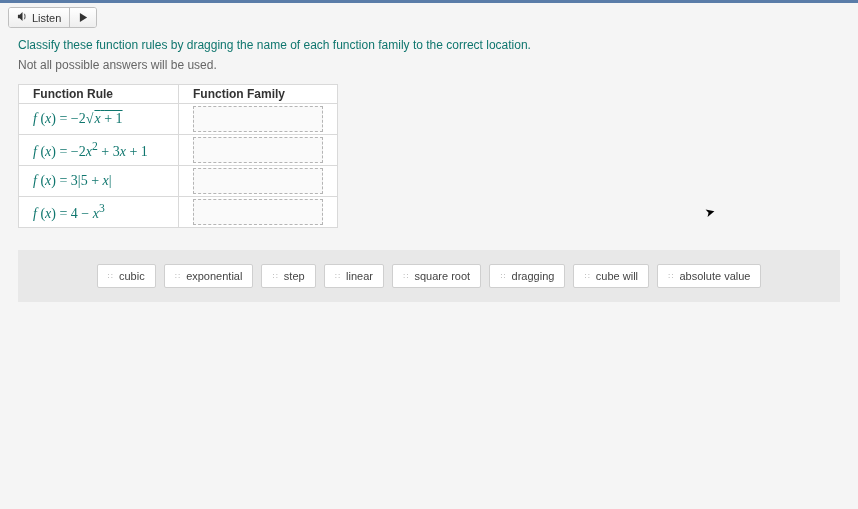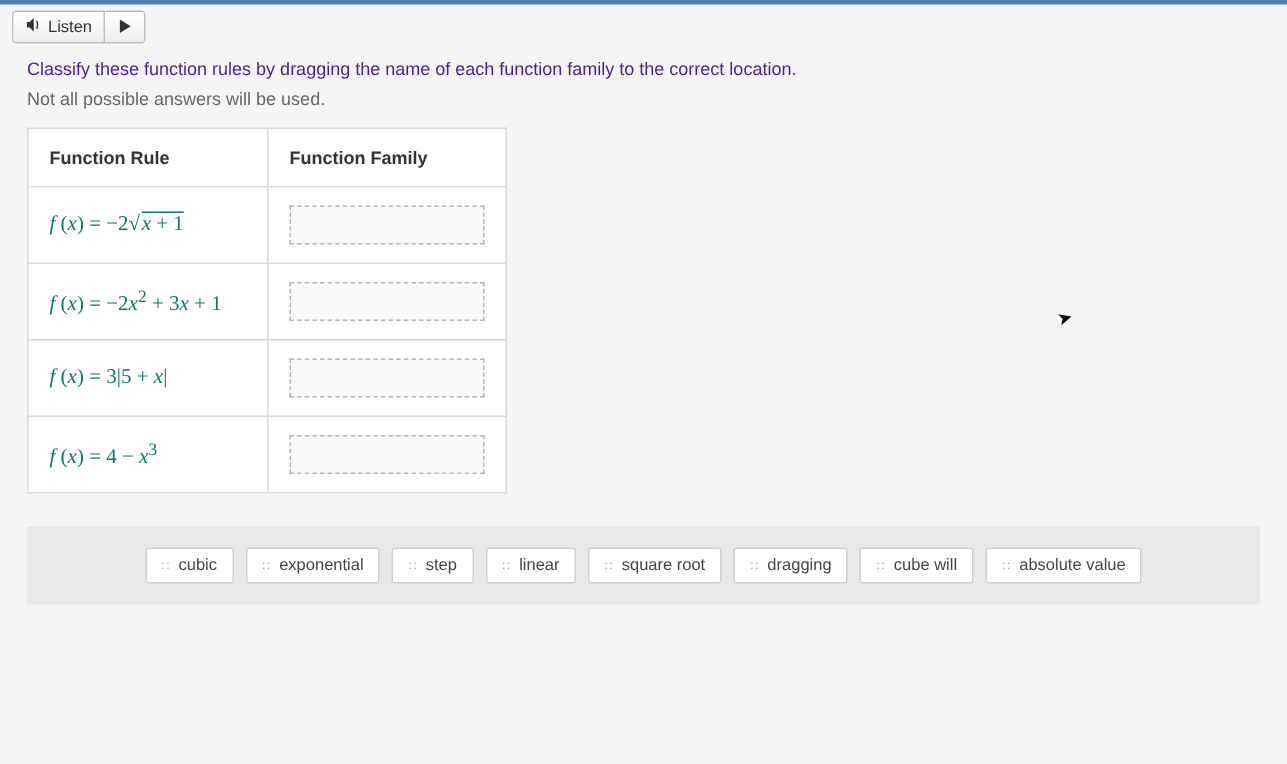--- a/index.html
+++ b/index.html
@@ -38,36 +38,36 @@
     .play-btn {
       display: flex;
       align-items: center;
       justify-content: center;
       width: 26px;
       background: linear-gradient(#fff,#eee);
       cursor: pointer;
     }
     .instructions {
       padding: 10px 18px 4px 18px;
-      color: #4c1d95;
+      color: #0f766e;
       font-size: 12px;
     }
     .sub-instructions {
       padding: 2px 18px 12px 18px;
       color: #666;
       font-size: 12px;
     }
     .table-wrap { padding: 0 18px; }
     table.rule-table {
       border-collapse: collapse;
       background: #fff;
     }
     .rule-table th, .rule-table td {
       border: 1px solid #d9d9d9;
-      padding: 12px 14px;
+      padding: 2px 14px;
       text-align: left;
       vertical-align: middle;
     }
     .rule-table th {
       font-weight: bold;
       font-size: 12px;
       color: #333;
       background: #fff;
     }
     .rule-cell {

